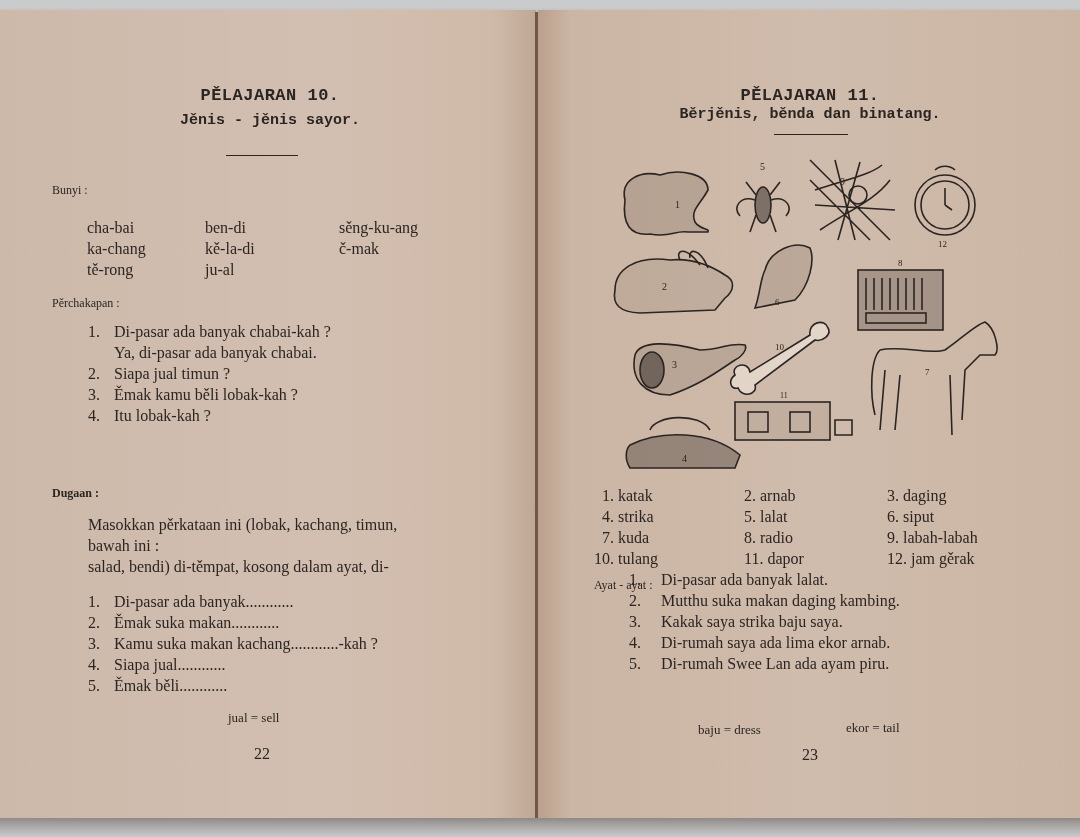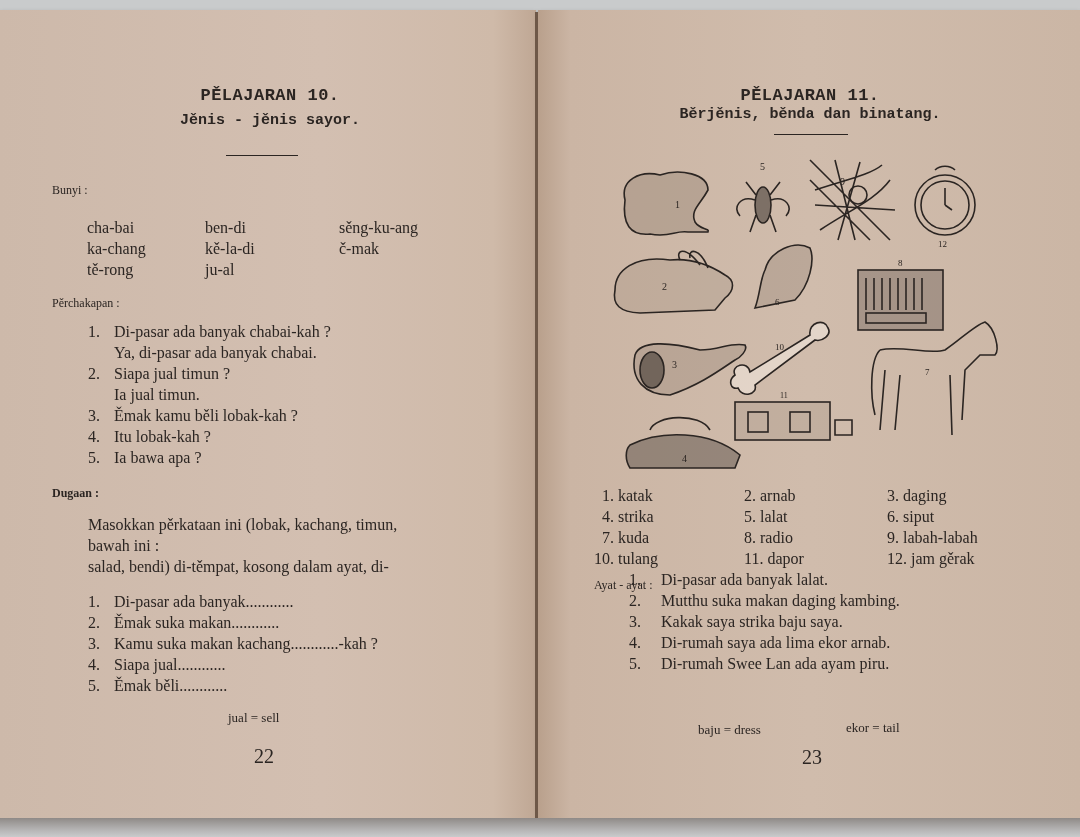--- a/index.html
+++ b/index.html
@@ -30,21 +30,21 @@
     position:absolute; left:0; top:818px; width:1080px; height:19px;
     background: linear-gradient(180deg,#8f8a87 0%,#b4b3b3 60%,#c9cbcc 100%);
   }
   .heading { position:absolute; text-align:center; font-weight:bold; font-family:Liberation Mono, monospace; }
   .lesson-title { font-size:17px; letter-spacing:0.5px; }
   .lesson-sub { font-size:15px; }
   .rule { position:absolute; height:1px; background:#2b2522; }
   .section-label { position:absolute; font-size:12px; }
   .num { display:inline-block; width:26px; }
   .small-note { position:absolute; font-size:13px; white-space:nowrap; }
-  .page-num { position:absolute; font-size:20px; }
+  .page-num { position:absolute; font-size:16px; }
   .illus { position:absolute; left:600px; top:150px; width:420px; height:330px; }
   .col { position:absolute; }
   .col div { height:21px; line-height:21px; font-size:16px; white-space:nowrap; }
 </style>
 </head>
 <body>
 
 <div class="page left"></div>
 <div class="page right"></div>
 <div class="spine"></div>
@@ -68,24 +68,22 @@
 <div class="col" style="left:339px;top:217px;">
   <div>sěng-ku-ang</div>
   <div>č-mak</div>
 </div>
 
 <div class="section-label" style="left:52px;top:296px;">Pěrchakapan :</div>
 <div class="col" style="left:88px;top:321px;">
   <div><span class="num">1.</span><span>Di-pasar ada banyak chabai-kah ?</span></div>
   <div><span class="num"></span><span>Ya, di-pasar ada banyak chabai.</span></div>
   <div><span class="num">2.</span><span>Siapa jual timun ?</span></div>
-  <div><span class="num"></span><span>Ia jual timun.</span></div>
   <div><span class="num">3.</span><span>Ěmak kamu běli lobak-kah ?</span></div>
   <div><span class="num">4.</span><span>Itu lobak-kah ?</span></div>
-  <div><span class="num">5.</span><span>Ia bawa apa ?</span></div>
 </div>
 
 <div class="section-label" style="left:52px;top:486px;font-weight:bold;">Dugaan :</div>
 <div class="col" style="left:88px;top:514px;">
   <div>Masokkan pěrkataan ini (lobak, kachang, timun,</div>
   <div>bawah ini :</div>
   <div>salad,  bendi) di-těmpat, kosong dalam ayat, di-</div>
 </div>
 <div class="col" style="left:88px;top:591px;">
   <div><span class="num">1.</span><span>Di-pasar ada banyak............</span></div>

